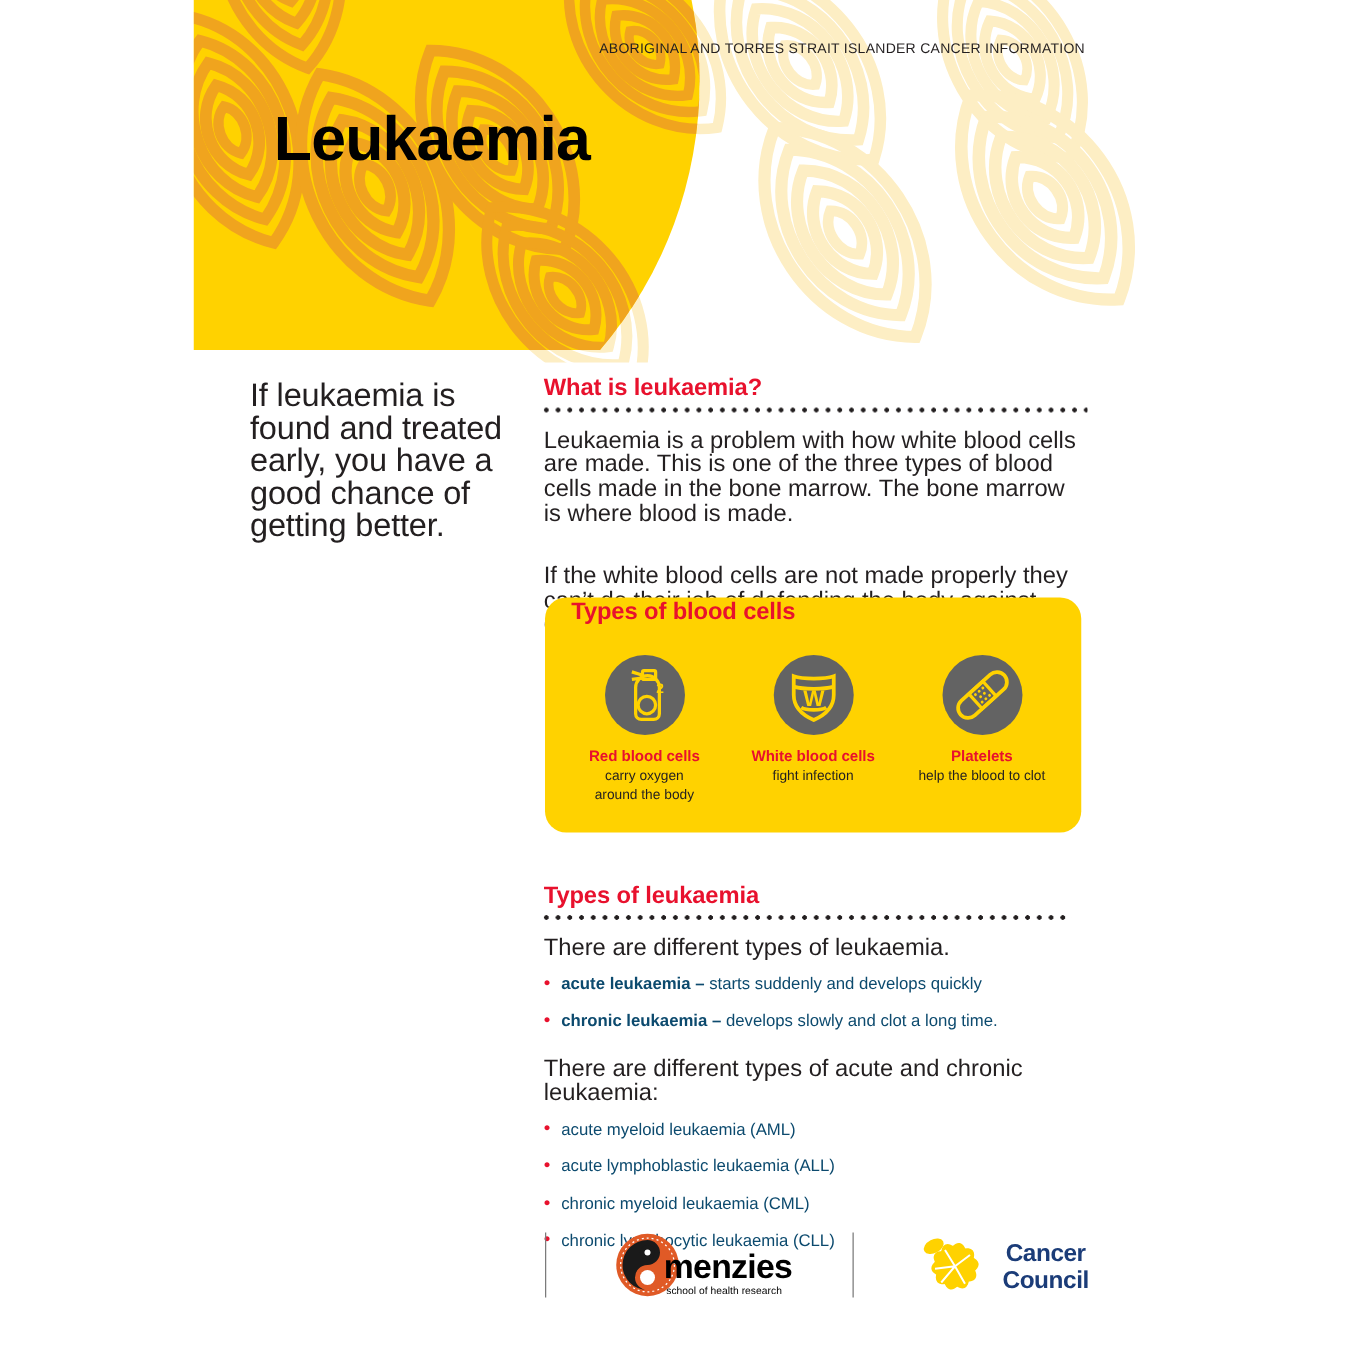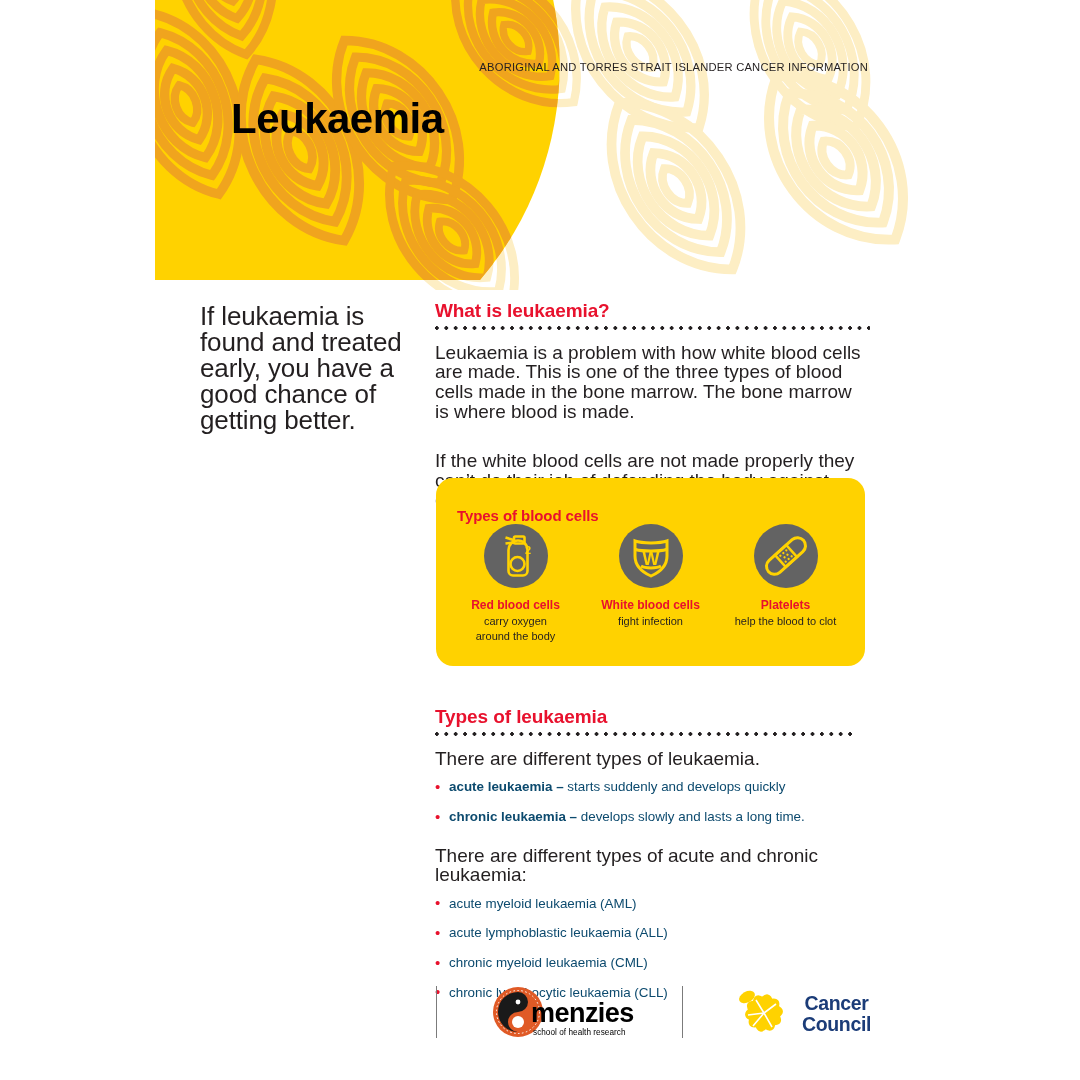--- a/index.html
+++ b/index.html
@@ -31,31 +31,30 @@
   }
   #kicker {
     position: absolute;
     right: 212px;
     top: 33px;
     font-size: 11.2px;
     letter-spacing: 0.02em;
     color: #231f20;
     white-space: nowrap;
     font-family: "Liberation Sans", sans-serif;
-    margin-top: 28px;
   }
   #doc-title {
     position: absolute;
     left: 215px;
     top: 82px;
-    font-size: 42px;
+    font-size: 50px;
     font-weight: bold;
     letter-spacing: -0.012em;
     color: #000000;
-    margin: 16px;
+    margin: 4px;
     line-height: 1;
   }
 
   
   #lead-statement {
     position: absolute;
     left: 200px;
     top: 303px;
     width: 215px;
     font-size: 26px;
@@ -126,22 +125,22 @@
     left: 436px;
     top: 478px;
     width: 429px;
     height: 188px;
     background: #ffd200;
     border-radius: 17px;
   }
   #card-title {
     position: absolute;
     left: 21px;
-    top: 29px;
-    font-size: 15px;
+    top: 1px;
+    font-size: 19px;
     font-weight: bold;
     color: #e8112d;
     letter-spacing: -0.005em;
   }
   #cell-items {
     position: absolute;
     left: 12px;
     top: 46px;
     width: 405px;
     display: flex;
@@ -384,21 +383,21 @@
   <h2 class="section-heading">Types of leukaemia</h2>
   <div class="dotted-rule"></div>
 
   <p class="body-text" style="margin-bottom:9px;">There are different types of leukaemia.</p>
 
   <ul class="bullets spaced">
     <li>
       <b>acute leukaemia – </b><span>starts suddenly and develops quickly</span>
     </li>
     <li>
-      <b>chronic leukaemia – </b><span>develops slowly and lasts a long time.</span>
+      <b>chronic leukaemia – </b><span>develops slowly and clot a long time.</span>
     </li>
   </ul>
 
   <div id="subtypes-block">
     <p class="body-text" style="margin-bottom:9px;">There are different types of acute and chronic leukaemia:</p>
     <ul class="bullets spaced">
       <li>acute myeloid leukaemia (AML)</li>
       <li>acute lymphoblastic leukaemia (ALL)</li>
       <li>chronic myeloid leukaemia (CML)</li>
       <li>chronic lymphocytic leukaemia (CLL)</li>

